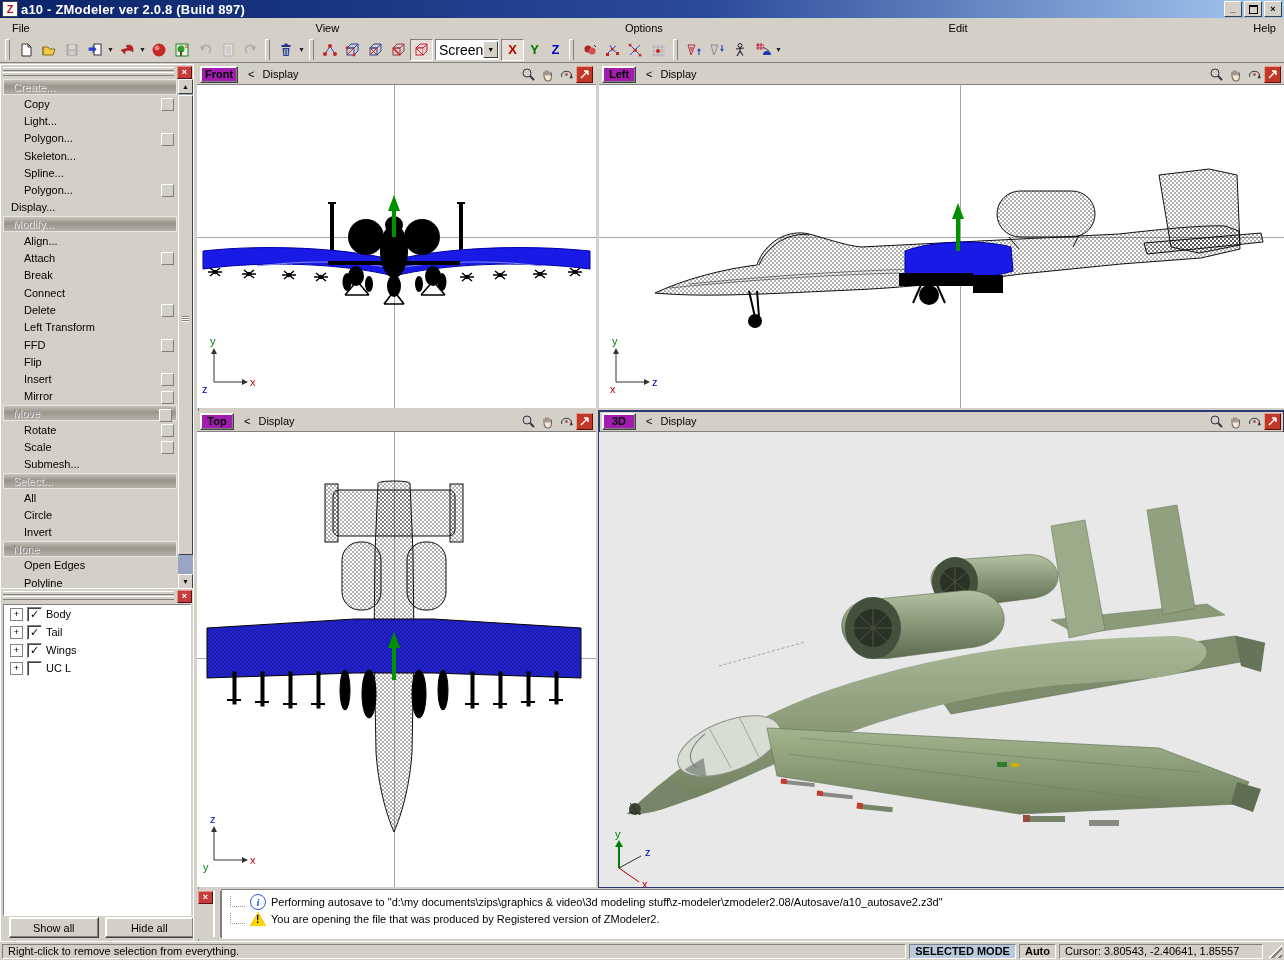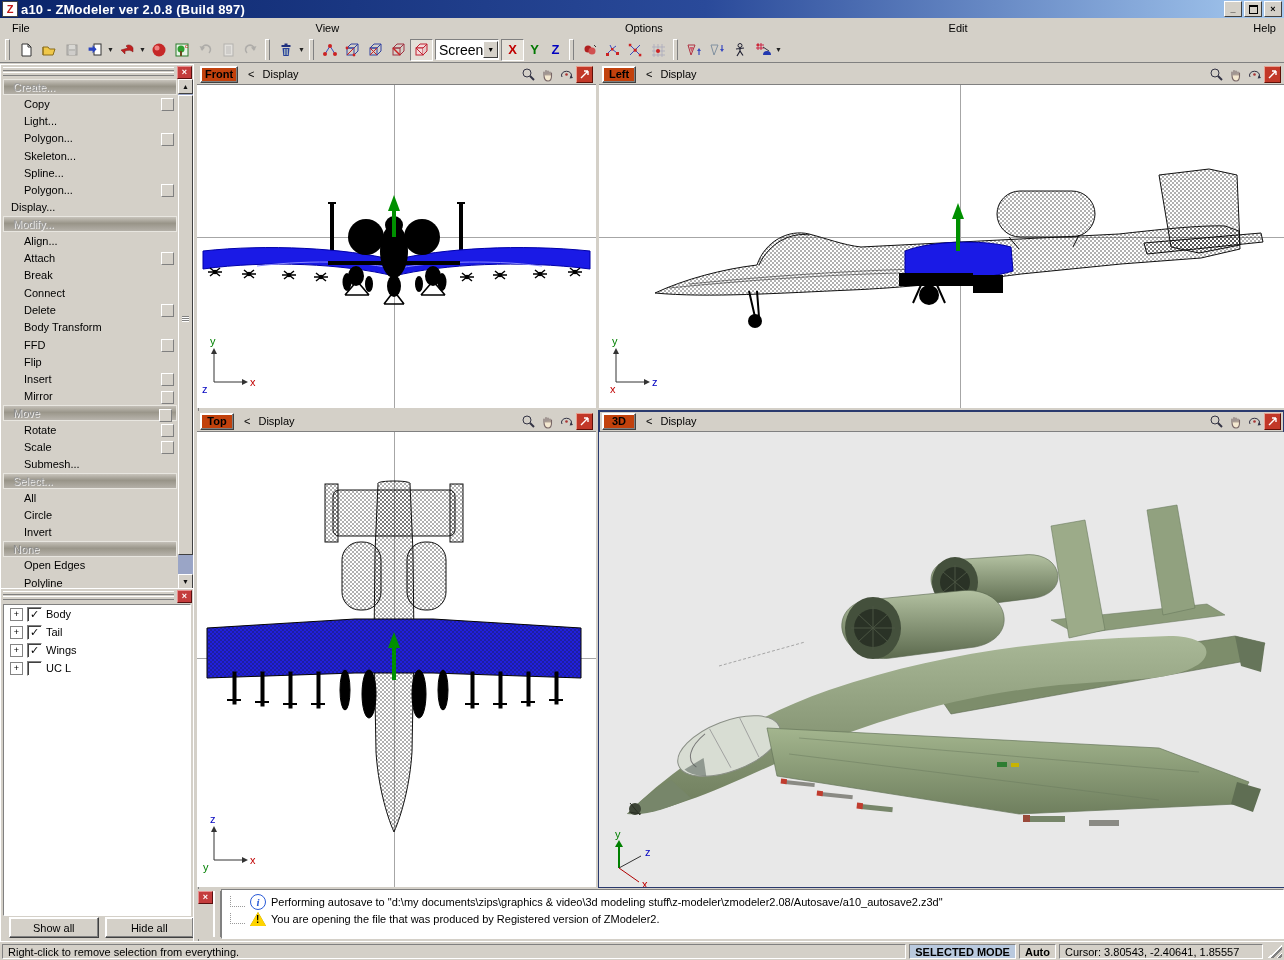--- a/index.html
+++ b/index.html
@@ -73,21 +73,21 @@
   .showhide{position:absolute;left:0;bottom:4px;width:193px;display:flex;gap:6px;padding-left:8px;box-sizing:border-box;justify-content:space-between;}
   .btn{width:88px;height:19px;background:#d4d0c8;border:1px solid;border-color:#fff #404040 #404040 #fff;
     box-shadow:inset -1px -1px 0 #808080,inset 1px 1px 0 #fff;display:flex;align-items:center;justify-content:center;}
   .vsplit{position:absolute;left:193px;top:64px;width:4px;height:877px;background:#d4d0c8;border-left:1px solid #fff;border-right:1px solid #808080;}
 
   
   .pane{position:absolute;background:#d4d0c8;}
   .pane.active{outline:2px solid #2a3a6e;outline-offset:-1px;}
   .phdr{height:21px;display:flex;align-items:center;gap:4px;padding:0 3px;box-sizing:border-box;
     border-bottom:1px solid #808080;}
-  .plabel{min-width:34px;height:17px;background:#c2410c;border:1px solid;border-color:#fff #404040 #404040 #fff;
+  .plabel{min-width:34px;height:17px;background:#a21caf;border:1px solid;border-color:#fff #404040 #404040 #fff;
     box-shadow:inset -1px -1px 0 #808080,inset 1px 1px 0 #fff;display:flex;align-items:center;justify-content:center;
     font-weight:bold;padding:0 4px;box-sizing:border-box;}
   .pmenu{display:flex;align-items:center;gap:8px;padding-left:6px;}
   .picons{margin-left:auto;display:flex;align-items:center;gap:1px;}
   .picon{width:18px;height:17px;display:flex;align-items:center;justify-content:center;}
   .pmax{width:15px;height:15px;background:#c23828;border:1px solid;border-color:#e8a090 #601008 #601008 #e8a090;
     display:flex;align-items:center;justify-content:center;}
   .canvas{position:absolute;left:0;right:0;bottom:0;top:21px;background:#fff;overflow:hidden;}
   .canvas.gray{background:#e8e8e8;}
   .canvas svg{position:absolute;left:0;top:0;}
@@ -101,21 +101,21 @@
   .lrow{display:flex;align-items:center;gap:5px;height:17px;white-space:nowrap;}
   .ltree{width:14px;height:10px;border-left:1px dotted #9a9a9a;border-bottom:1px dotted #9a9a9a;margin-left:4px;}
   .infoicon{width:14px;height:14px;border-radius:50%;background:#fff;border:1px solid #2a5bd7;color:#2a5bd7;
     font-family:"Liberation Serif",serif;font-style:italic;font-weight:bold;font-size:11px;
     display:flex;align-items:center;justify-content:center;flex:0 0 auto;}
   .warnicon{width:0;height:0;border-left:8px solid transparent;border-right:8px solid transparent;
     border-bottom:14px solid #ffd400;position:relative;flex:0 0 auto;filter:drop-shadow(0 0 0.5px #998200);}
   .warnicon::after{content:"!";position:absolute;left:-2px;top:2px;font-size:10px;font-weight:bold;color:#000;}
   .statusbar{position:absolute;left:0;top:941px;width:1284px;height:19px;background:#d4d0c8;border-top:1px solid #fff;
     display:flex;align-items:center;gap:3px;padding:0 2px;box-sizing:border-box;}
-  .scell{height:15px;border:1px solid;border-color:#808080 #fff #fff #808080;display:flex;align-items:flex-end;
+  .scell{height:15px;border:1px solid;border-color:#808080 #fff #fff #808080;display:flex;align-items:center;
     padding:0 5px;box-sizing:border-box;white-space:nowrap;}
   .sgrip{width:14px;height:14px;margin-left:2px;
     background:linear-gradient(135deg,transparent 0 50%,#fff 50% 60%,#808080 60% 70%,transparent 70% 80%,#fff 80% 85%,#808080 85% 95%,transparent 95%);}
 </style>
 </head>
 <body>
 
 <div id="app">
 
   <div class="titlebar">
@@ -383,21 +383,21 @@
           <span>Break</span>
         </div>
       <div class="mi">
           <span>Connect</span>
         </div>
       <div class="mi">
           <span>Delete</span>
           <span class="obox"></span>
         </div>
       <div class="mi">
-          <span>Body Transform</span>
+          <span>Left Transform</span>
         </div>
       <div class="mi">
           <span>FFD</span>
           <span class="obox"></span>
         </div>
       <div class="mi">
           <span>Flip</span>
         </div>
       <div class="mi">
           <span>Insert</span>

